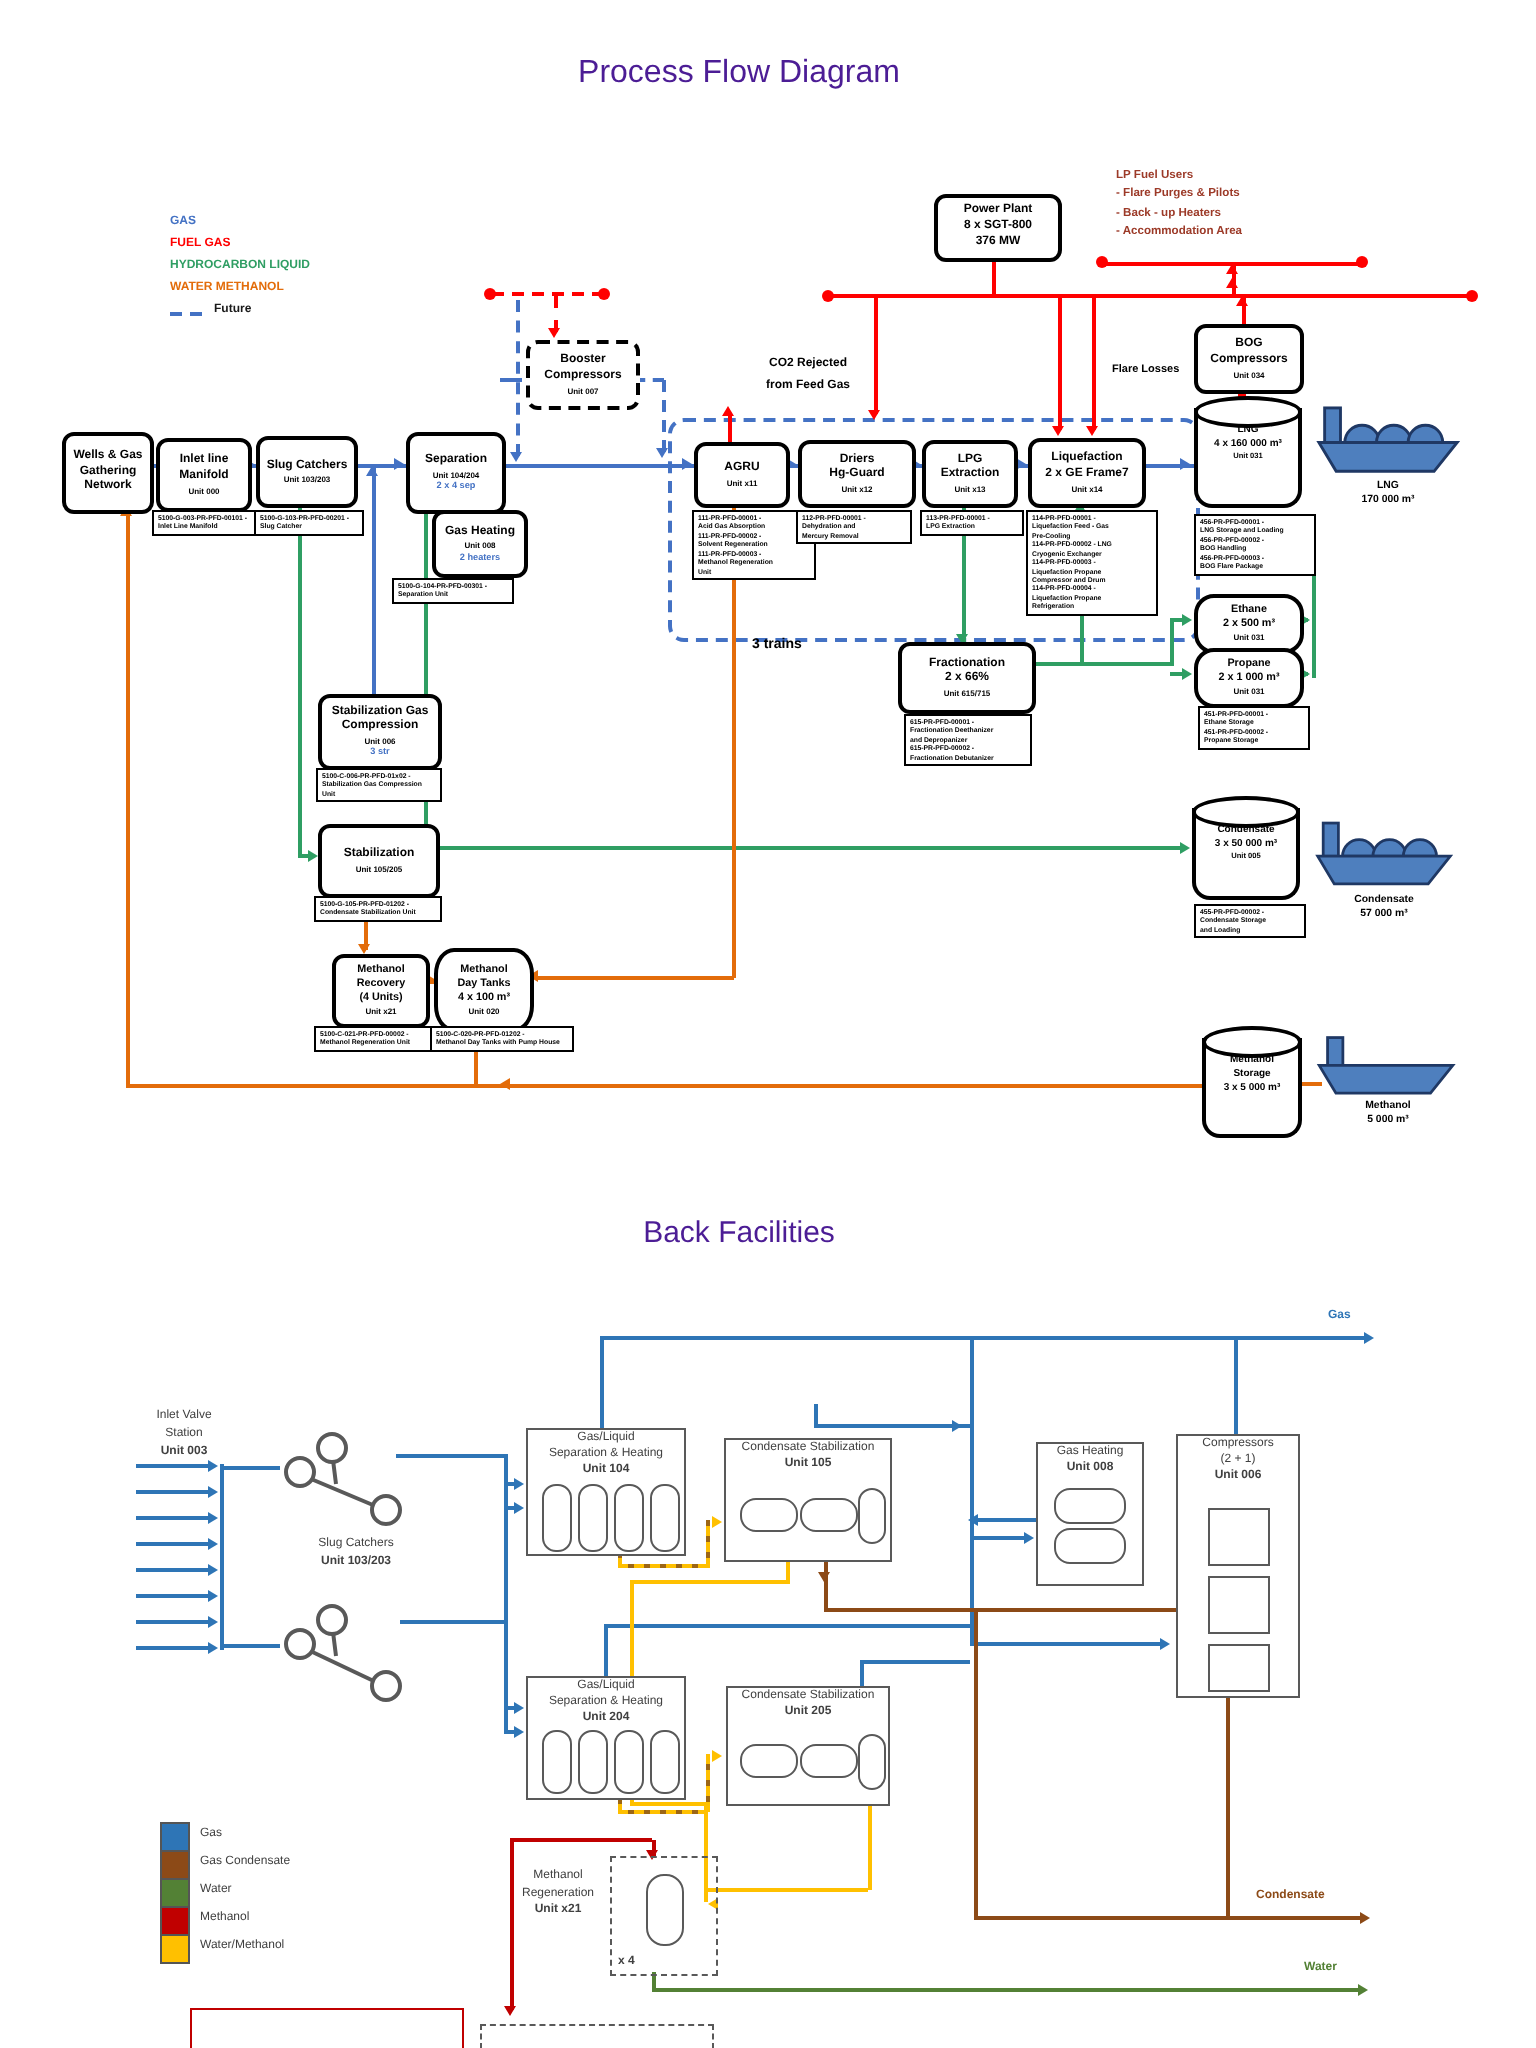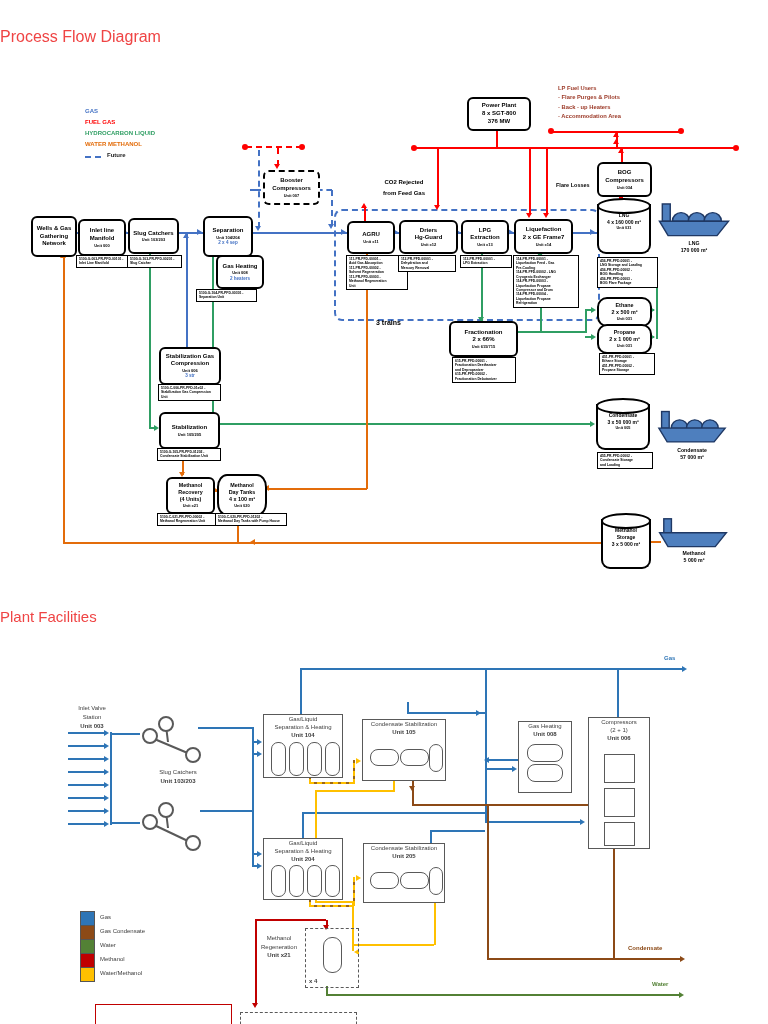--- a/index.html
+++ b/index.html
@@ -1,18 +1,18 @@
 <!DOCTYPE html>
 <html><head>
 <meta charset="utf-8">
 <style>
   html,body{margin:0;padding:0;background:#fff;}
   #stage{position:relative;width:768px;height:1024px;background:#fff;overflow:hidden;
          font-family:"Liberation Sans",sans-serif;color:#000;}
-  .title{position:absolute;width:739px;text-align:left;color:#ef4444;font-size:16px;}
+  .title{position:absolute;width:739px;text-align:center;color:#4c1d95;font-size:16px;}
   i{position:absolute;display:block;z-index:1;}
   .h{height:2px;background:var(--c);}
   .v{width:2px;background:var(--c);}
   .hd{height:0;border-top:2px dashed var(--c);background:none;}
   .vd{width:0;border-left:2px dashed var(--c);background:none;}
   .ar{width:0;height:0;border-top:3.5px solid transparent;border-bottom:3.5px solid transparent;border-left:5.5px solid var(--c);z-index:2;}
   .al{width:0;height:0;border-top:3.5px solid transparent;border-bottom:3.5px solid transparent;border-right:5.5px solid var(--c);z-index:2;}
   .au{width:0;height:0;border-left:3.5px solid transparent;border-right:3.5px solid transparent;border-bottom:5.5px solid var(--c);z-index:2;}
   .ad{width:0;height:0;border-left:3.5px solid transparent;border-right:3.5px solid transparent;border-top:5.5px solid var(--c);z-index:2;}
   .dot{width:6px;height:6px;border-radius:50%;background:#FF0000;z-index:2;}
@@ -381,21 +381,21 @@
   <div class="spec" style="left:157px;top:448px;width:58px;">5100-G-105-PR-PFD-01202 -
 Condensate Stabilization Unit</div>
   <div class="spec" style="left:157px;top:513px;width:56px;">5100-C-021-PR-PFD-00002 -
 Methanol Regeneration Unit</div>
   <div class="spec" style="left:215px;top:513px;width:66px;">5100-C-020-PR-PFD-01202 -
 Methanol Day Tanks with Pump House</div>
   <div class="spec" style="left:597px;top:452px;width:50px;">455-PR-PFD-00002 -
 Condensate Storage
 and Loading</div>
 
-  <div class="title" style="top:608px;font-size:15px;">Plant Facilities</div>
+  <div class="title" style="top:608px;font-size:15px;">Back Facilities</div>
 
   <i class="h cs" style="left:300px;top:668px;width:384px;"></i>
   <i class="ar cs" style="left:682px;top:665.5px;"></i>
   <div class="note" style="left:664px;top:655px;font-size:6px;color:#2E75B6;">Gas</div>
   <i class="v cs" style="left:300px;top:668px;height:47px;"></i>
   <i class="v cs" style="left:617px;top:668px;height:49px;"></i>
   <i class="v cs" style="left:485px;top:668px;height:154px;"></i>
   <i class="v cs" style="left:407px;top:702px;height:11px;"></i>
   <i class="h cs" style="left:407px;top:712px;width:78px;"></i>
   <i class="ar cs" style="left:476px;top:709.5px;"></i>

